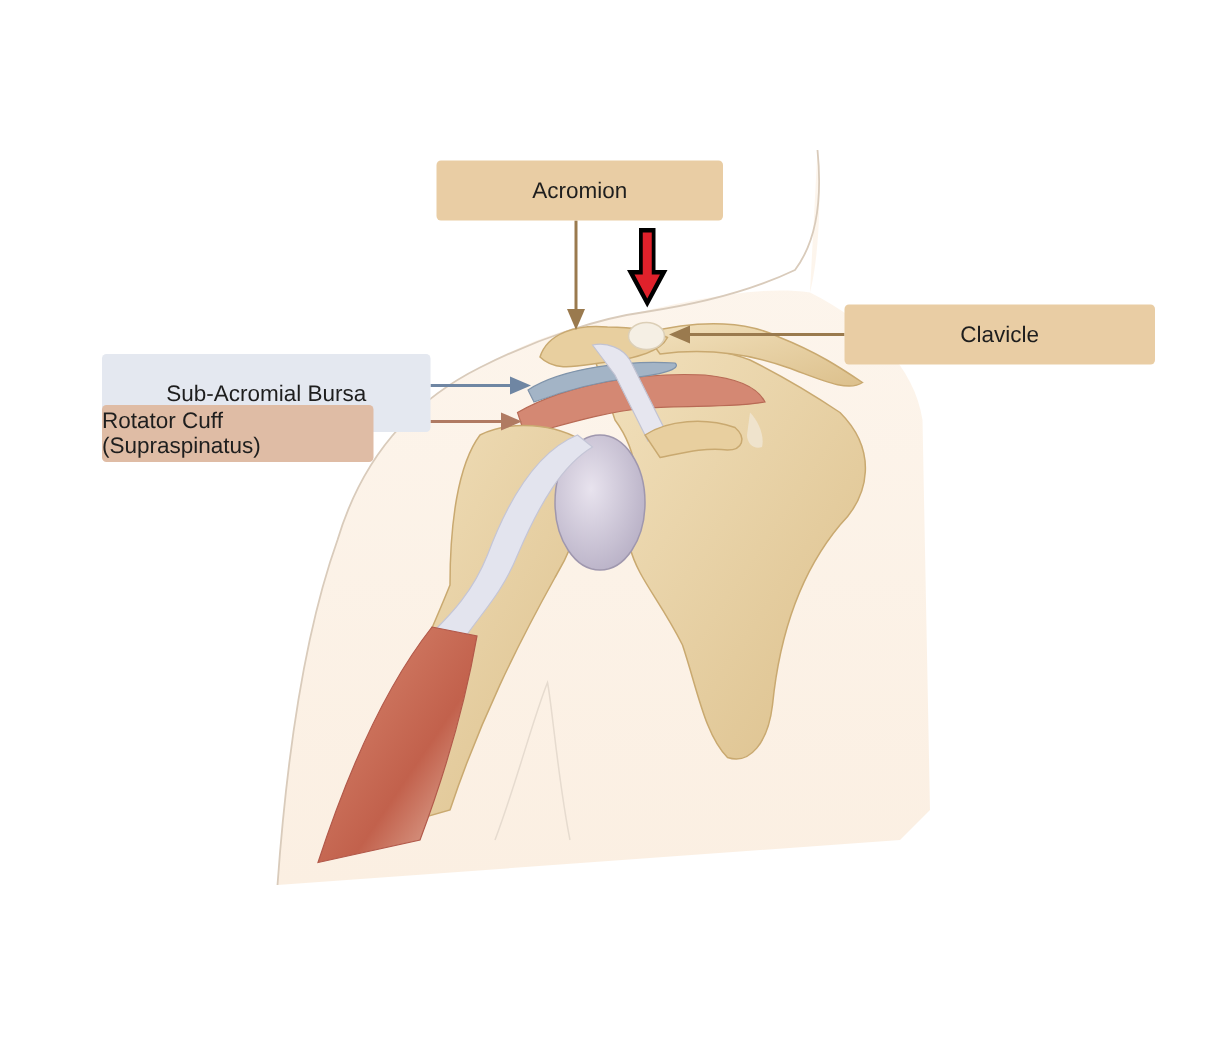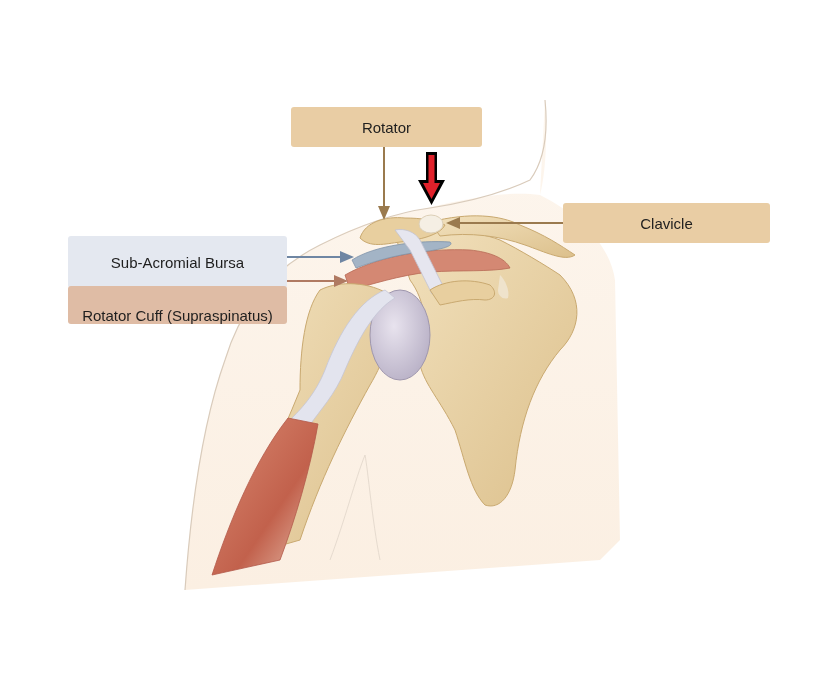--- a/index.html
+++ b/index.html
@@ -2,21 +2,21 @@
 <html><head>
 <meta charset="utf-8">
 <style>
   html,body{margin:0;padding:0;background:#ffffff;}
   body{width:815px;height:700px;position:relative;overflow:hidden;font-family:"Liberation Sans",sans-serif;}
   .stage{position:absolute;left:0;top:0;width:815px;height:700px;}
   .label{position:absolute;display:flex;align-items:center;justify-content:center;border-radius:3px;font-size:15px;color:#1e1e1e;font-family:"Liberation Sans",sans-serif;}
   #lbl-acromion{left:291px;top:107px;width:191px;height:40px;}
   #lbl-clavicle{left:563px;top:203px;width:207px;height:40px;}
   #lbl-bursa{left:68px;top:236px;width:219px;height:52px;}
-  #lbl-cuff{left:68px;top:286px;width:219px;height:38px;align-items:flex-end;}
+  #lbl-cuff{left:68px;top:270px;width:181px;height:38px;}
   svg{position:absolute;left:0;top:0;}
 </style>
 </head>
 <body>
 
 <div class="stage">
   <svg width="815" height="700" viewBox="0 0 815 700">
     <defs>
       <linearGradient id="skinGrad" x1="0" y1="0" x2="0" y2="1">
         <stop offset="0" stop-color="#fdf6ee"></stop>
@@ -103,21 +103,21 @@
       <polygon points="334,275 334,287 348,281" fill="#b07a62"></polygon>
     </g>
 
     <g>
       <polygon points="426,152 437,152 437,180 445,180 431.5,205 418,180 426,180" fill="#000000"></polygon>
       <polygon points="428.5,155 434.5,155 434.5,183 440,183 431.5,199 423,183 428.5,183" fill="#e0212b"></polygon>
     </g>
   </svg>
 
   <div id="lbl-acromion" class="label" style="background:#e9cda4">
-    <span>Rotator</span>
+    <span>Acromion</span>
   </div>
   <div id="lbl-clavicle" class="label" style="background:#e9cda4">
     <span>Clavicle</span>
   </div>
   <div id="lbl-bursa" class="label" style="background:#e4e8f0">
     <span>Sub-Acromial Bursa</span>
   </div>
   <div id="lbl-cuff" class="label" style="background:#dfbca5">
     <span>Rotator Cuff (Supraspinatus)</span>
   </div>

